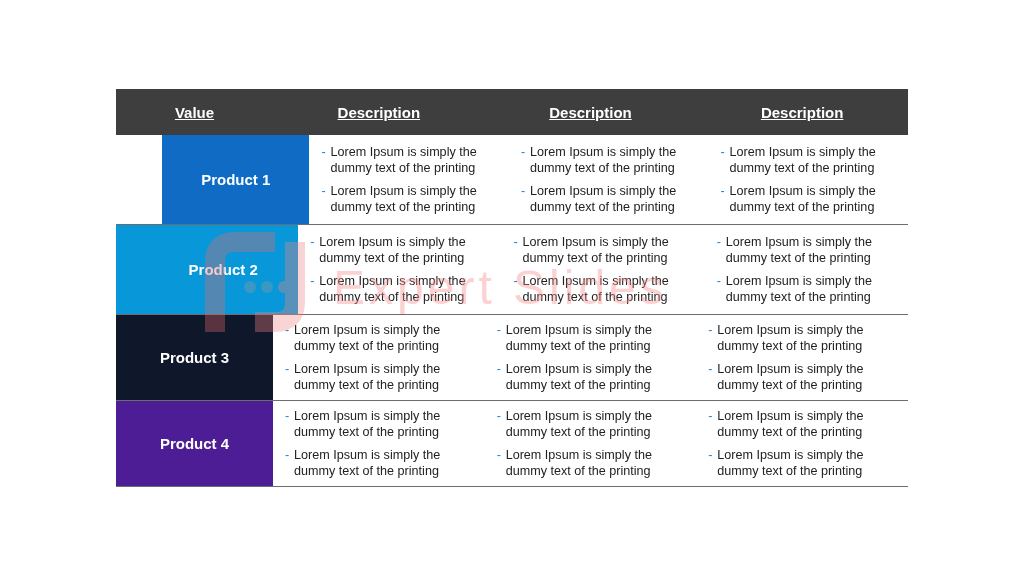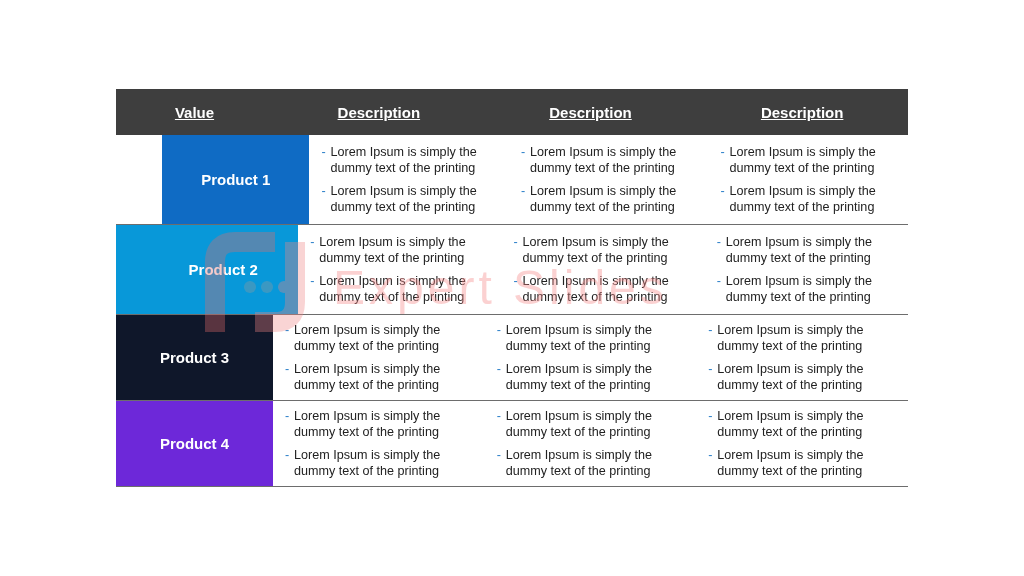--- a/index.html
+++ b/index.html
@@ -141,21 +141,21 @@
             <span class="dash">-</span>
             <span>Lorem Ipsum is simply the dummy text of the printing</span>
           </div>
           <div class="bullet">
             <span class="dash">-</span>
             <span>Lorem Ipsum is simply the dummy text of the printing</span>
           </div>
         </div>
       </div>
       <div class="row" style="height: 86px;">
-        <div class="label" style="background: #6d28d9;">Product 4</div>
+        <div class="label" style="background: #4c1d95;">Product 4</div>
         <div class="desc" style="padding-top: 8px;">
           <div class="bullet">
             <span class="dash">-</span>
             <span>Lorem Ipsum is simply the dummy text of the printing</span>
           </div>
           <div class="bullet">
             <span class="dash">-</span>
             <span>Lorem Ipsum is simply the dummy text of the printing</span>
           </div>
         </div>

